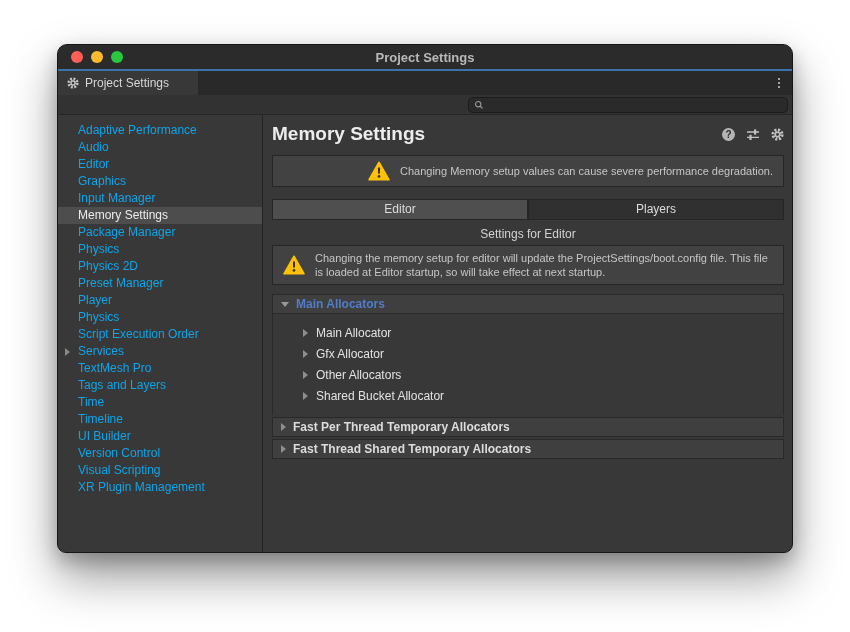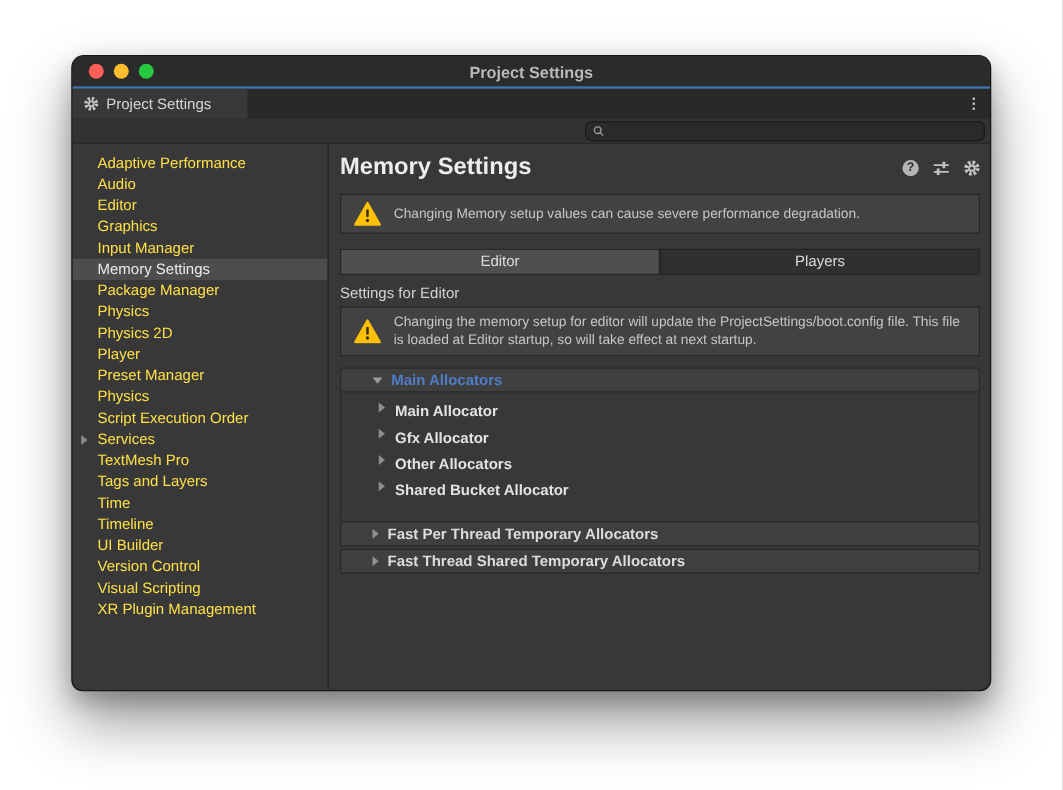--- a/index.html
+++ b/index.html
@@ -30,54 +30,54 @@
   .searchrow { flex:0 0 20px; background:#323232; border-bottom:1px solid #272727;
                display:flex; align-items:center; justify-content:flex-end; padding-right:4px; }
   .searchbox { width:320px; height:16px; background:#2a2a2a; border:1px solid #1b1b1b; border-radius:5px;
                display:flex; align-items:center; padding:0 5px; gap:4px; }
   .searchbox input { flex:1; background:transparent; border:none; outline:none; color:#cfcfcf; font-size:11px;
                      font-family:"Liberation Sans", sans-serif; }
 
   
   .content { flex:1; display:flex; min-height:0; }
   .sidebar { width:205px; flex:0 0 205px; border-right:1px solid #232323; padding-top:7px; overflow:hidden; }
-  .side-item { height:17px; line-height:17px; padding-left:20px; font-size:12px; color:#fde047;
+  .side-item { height:17px; line-height:17px; padding-left:20px; font-size:12px; color:#0ea5e9;
                position:relative; cursor:default; white-space:nowrap; }
   .side-item.selected { background:#4d4d4d; color:#ececec; }
   .side-arrow { position:absolute; left:7px; top:4.5px; width:0; height:0;
                 border-left:5px solid #8a8a8a; border-top:4px solid transparent; border-bottom:4px solid transparent; }
 
   .main { flex:1; padding:6px 8px 0 9px; min-width:0; }
   .main-header { display:flex; align-items:center; height:26px; }
   .page-title { flex:1; font-size:19px; font-weight:bold; color:#ededed; }
   .hdr-icons { display:flex; align-items:center; gap:11px; }
   .hdr-icons > * { background:none; border:none; padding:0; cursor:default; display:flex; align-items:center; }
   .help-badge { width:13px; height:13px; border-radius:50%; background:#b5b5b5; color:#2c2c2c;
                 font-size:10px; font-weight:bold; display:flex; align-items:center; justify-content:center; }
 
   .warnbox { margin-top:8px; background:#424242; border:1px solid #262626; border-radius:0;
              display:flex; align-items:center; gap:10px; padding:5px 10px; color:#c6c6c6; font-size:11px;
-             line-height:14px; }
+             line-height:14px;justify-content:flex-end; }
   .warnbox svg { flex:0 0 auto; }
 
   .subtabs { display:flex; margin-top:12px; }
   .subtab { flex:1; height:21px; line-height:19px; text-align:center; font-size:12px; color:#dcdcdc;
             background:#303030; border:1px solid #262626; cursor:default; padding:0;
             font-family:"Liberation Sans", sans-serif; }
   .subtab.active { background:#4f4f4f; }
-  .section-label { margin-top:7px; font-size:12px; color:#d2d2d2; }
+  .section-label { margin-top:7px; font-size:12px; color:#d2d2d2;text-align:center; }
   .warnbox.second { margin-top:4px; }
 
   .fold-group { margin-top:9px; }
   .fold-bar { height:20px; background:#3f3f3f; border:1px solid #292929; display:flex; align-items:center;
-              gap:7px; padding-left:25px; font-size:12px; font-weight:bold; color:#dcdcdc; cursor:default; }
+              gap:7px; padding-left:8px; font-size:12px; font-weight:bold; color:#dcdcdc; cursor:default; }
   .fold-bar.link { color:#507cc8; }
   .fold-open { border-left:1px solid #292929; border-right:1px solid #292929; padding:8px 0 9px 0; }
-  .fold-child { height:21px; display:flex; gap:8px; padding-left:30px;
-                font-size:12px; font-weight:bold; color:#e2e2e2; cursor:default; }
+  .fold-child { height:21px; display:flex; align-items:center; gap:8px; padding-left:30px;
+                font-size:12px; font-weight:normal; color:#e2e2e2; cursor:default; }
   .fold-bar + .fold-bar, .fold-open + .fold-bar, .fold-bar.collapsed { margin-top:2px; }
   .fold-group .fold-bar:first-child { margin-top:0; }
   .tri-right { width:0; height:0; border-left:5px solid #8f8f8f;
                border-top:4px solid transparent; border-bottom:4px solid transparent; }
   .tri-down { width:0; height:0; border-top:5px solid #9a9a9a;
               border-left:4px solid transparent; border-right:4px solid transparent; }
 </style>
 </head>
 <body>
 
@@ -128,22 +128,22 @@
       <div class="sidebar">
         <div class="side-item"><span>Adaptive Performance</span></div>
         <div class="side-item"><span>Audio</span></div>
         <div class="side-item"><span>Editor</span></div>
         <div class="side-item"><span>Graphics</span></div>
         <div class="side-item"><span>Input Manager</span></div>
         <div class="side-item selected"><span>Memory Settings</span></div>
         <div class="side-item"><span>Package Manager</span></div>
         <div class="side-item"><span>Physics</span></div>
         <div class="side-item"><span>Physics 2D</span></div>
+        <div class="side-item"><span>Preset Manager</span></div>
         <div class="side-item"><span>Player</span></div>
-        <div class="side-item"><span>Preset Manager</span></div>
         <div class="side-item"><span>Physics</span></div>
         <div class="side-item"><span>Script Execution Order</span></div>
         <div class="side-item">
           <span class="side-arrow"></span>
           <span>Services</span>
         </div>
         <div class="side-item"><span>TextMesh Pro</span></div>
         <div class="side-item"><span>Tags and Layers</span></div>
         <div class="side-item"><span>Time</span></div>
         <div class="side-item"><span>Timeline</span></div>

